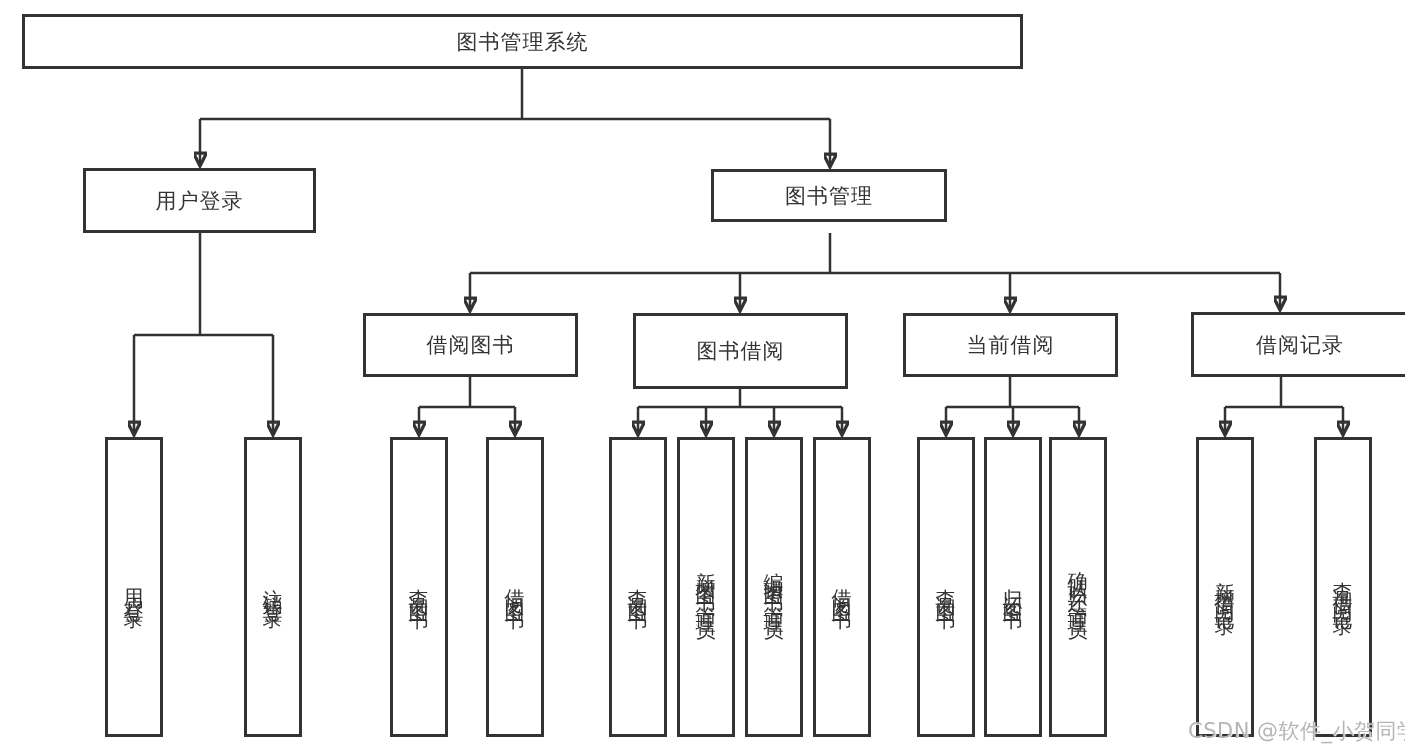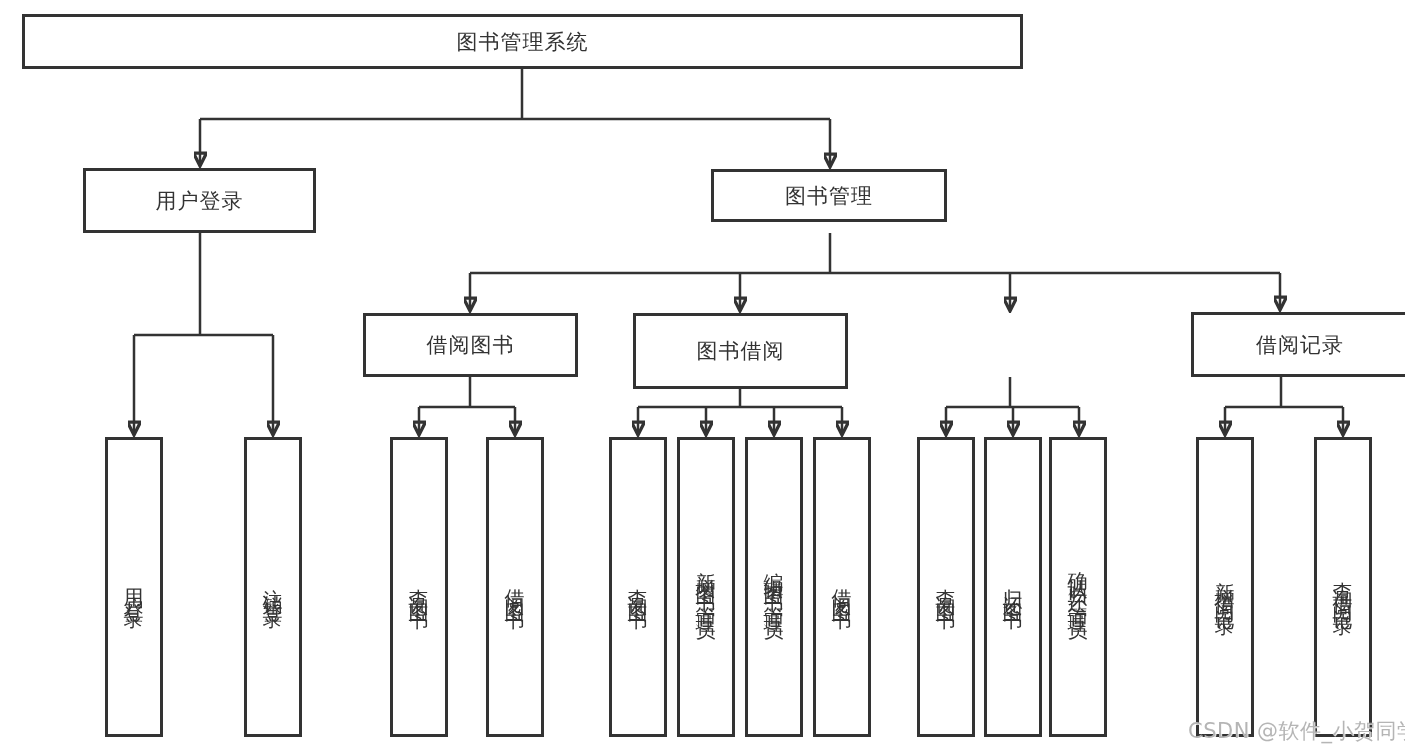--- a/index.html
+++ b/index.html
@@ -110,20 +110,23 @@
   <div class="node hbox" style="left:711px;top:169px;width:236px;height:53px">
     <span class="lbl">图书管理</span>
   </div>
 
   <div class="node hbox" style="left:363px;top:313px;width:215px;height:64px">
     <span class="lbl">借阅图书</span>
   </div>
   <div class="node hbox" style="left:633px;top:313px;width:215px;height:76px">
     <span class="lbl">图书借阅</span>
   </div>
+  <div class="node hbox" style="left:903px;top:313px;width:215px;height:64px">
+    <span class="lbl">当前借阅</span>
+  </div>
   <div class="node hbox" style="left:1191px;top:312px;width:218px;height:65px">
     <span class="lbl">借阅记录</span>
   </div>
 
   <div class="node vbox" style="left:105px;top:437px;width:58px;height:300px">
     <span class="lbl">用户登录</span>
   </div>
   <div class="node vbox" style="left:244px;top:437px;width:58px;height:300px">
     <span class="lbl">注销登录</span>
   </div>

